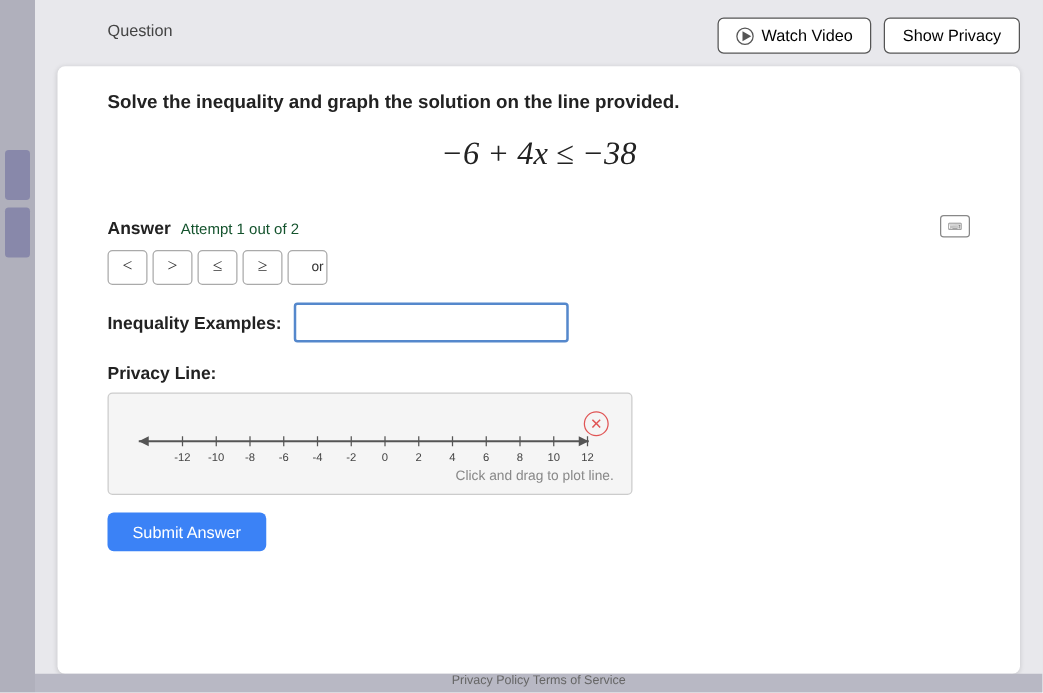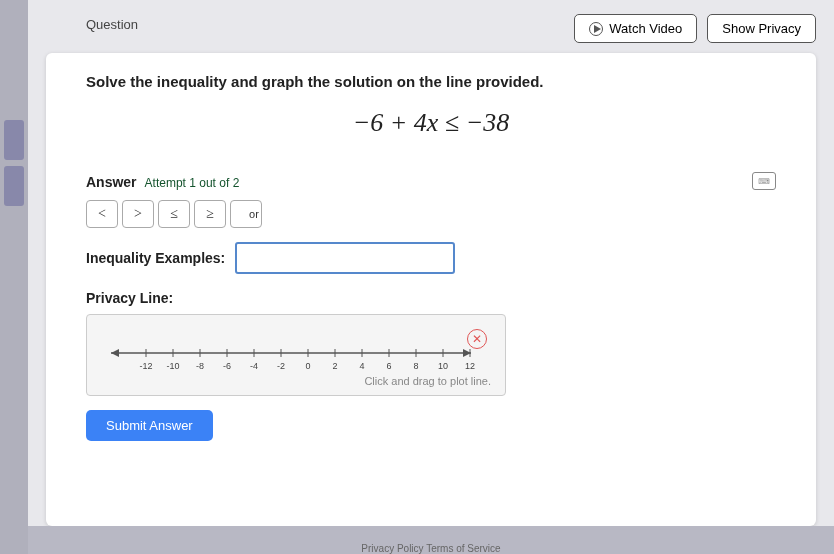--- a/index.html
+++ b/index.html
@@ -262,24 +262,24 @@
       color: white;
       border: none;
       border-radius: 5px;
       padding: 8px 20px;
       font-size: 13px;
       font-family: Arial, sans-serif;
       cursor: pointer;
     }
 
     .bottom-bar {
-      height: 28px;
+      height: 15px;
       background: #b8b8c4;
       display: flex;
-      align-items: flex-end;
+      align-items: flex-start;
       justify-content: center;
       font-size: 10px;
       color: #666;
       font-family: Arial, sans-serif;
     }
   </style>
 </head>
 <body>
 
 <div class="left-sidebar">

